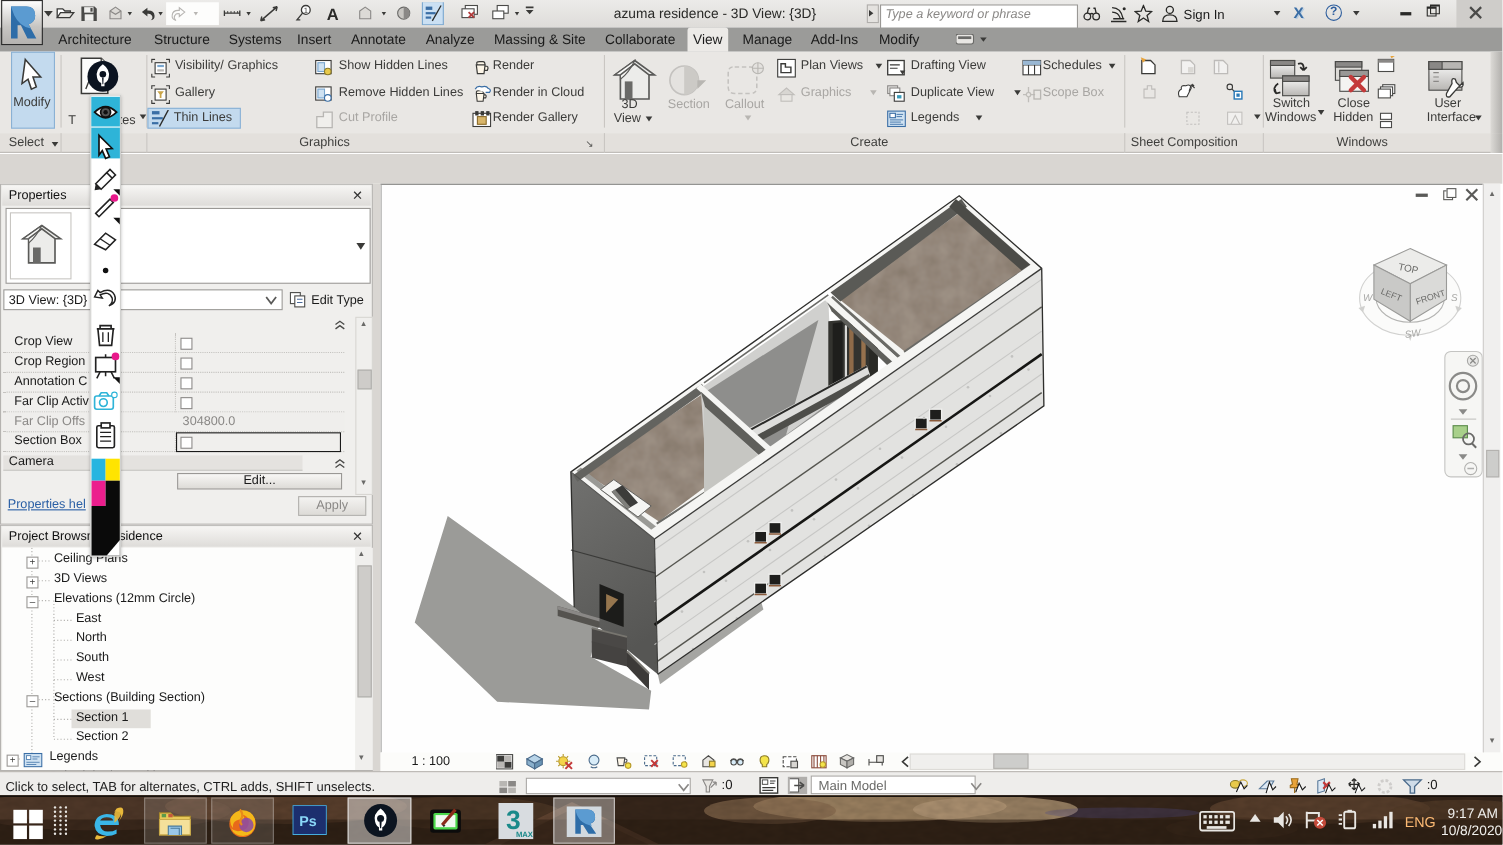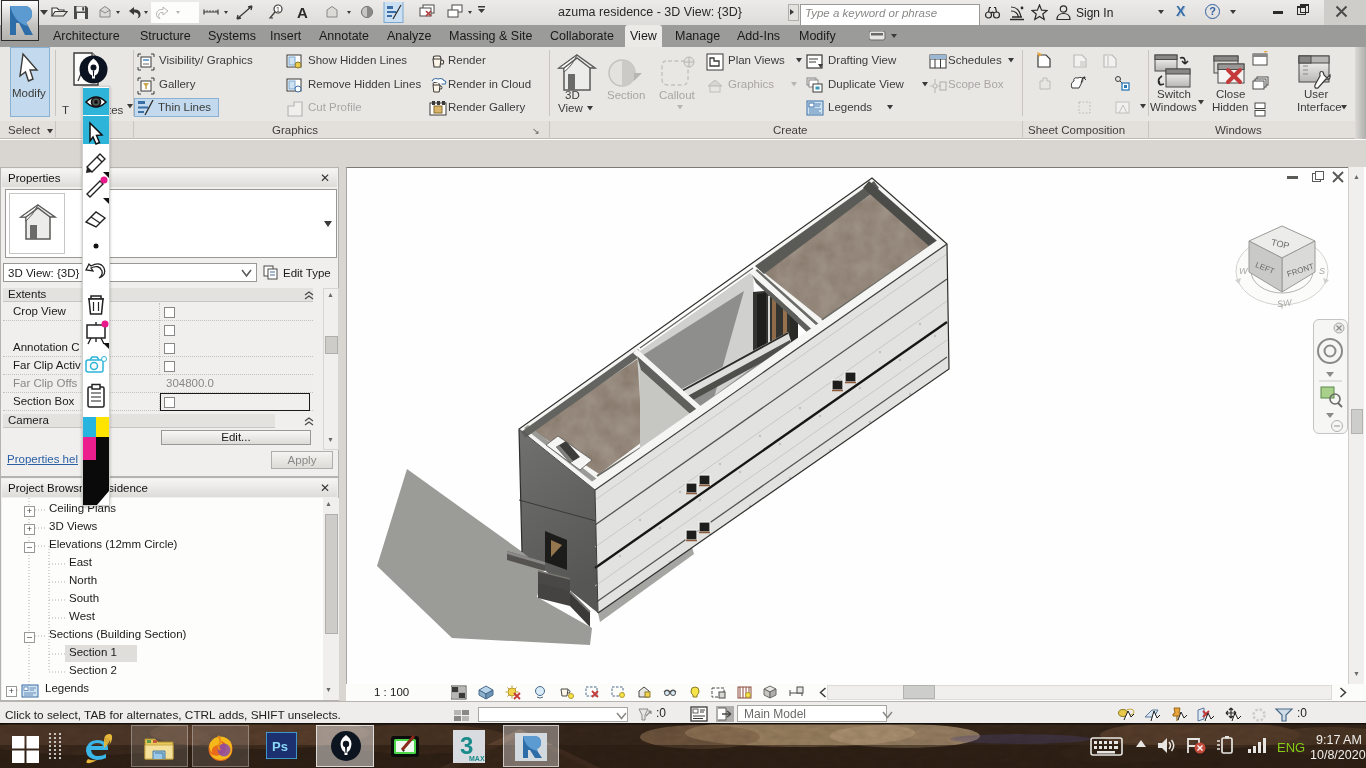--- a/index.html
+++ b/index.html
@@ -783,27 +783,29 @@
     <svg class="abs" style="left:240px;top:101px;" width="11" height="9" viewBox="0 0 11 9">
         <path d="M1 1 L5.5 7 L10 1" fill="none" stroke="#5a5a58" stroke-width="1.6"></path>
       </svg>
     <svg class="abs" style="left:262px;top:97px;" width="16" height="15" viewBox="0 0 16 15">
       <rect x="1" y="1" width="9" height="10" fill="#fff" stroke="#4a4a48"></rect>
       <rect x="5" y="4" width="9" height="10" fill="#fff" stroke="#4a4a48"></rect>
       <path d="M7 7 L12 7 M7 10 L12 10" stroke="#4a6a9a"></path>
     </svg>
     <div class="abs" style="left:282px;top:99px;font-size:11.5px;color:#1a1a1a;">Edit Type</div>
 
-    <div class="abs" style="left:2px;top:120px;width:310px;height:14px;background:#e4e2df;border-bottom:1px solid #c8c6c2;font-size:11.5px;color:#1a1a1a;padding:0px 5px;">Extents</div>
     <svg class="abs" style="left:303px;top:123px;" width="10" height="9" viewBox="0 0 10 9">
         <path d="M1 4 L5 1 L9 4 M1 8 L5 5 L9 8" fill="none" stroke="#4a4a48" stroke-width="1.2"></path>
       </svg>
     <div class="abs" style="left:158px;top:135px;width:1px;height:108px;border-left:1px dotted #c4c2bf;"></div>
     <div class="abs proprow" style="top:135px;">
         <span class="pl">Crop View</span>
+      </div>
+    <div class="abs proprow" style="top:153px;">
+        <span class="pl">Crop Region</span>
       </div>
     <div class="abs proprow" style="top:171px;">
         <span class="pl">Annotation C</span>
       </div>
     <div class="abs proprow" style="top:189px;">
         <span class="pl">Far Clip Activ</span>
       </div>
     <div class="abs proprow" style="top:207px;background:#efeeec;">
         <span class="pl" style="color:#8a8886;">Far Clip Offs</span>
         <span style="position:absolute;left:163px;top:2px;color:#8a8886;">304800.0</span>
@@ -1179,17 +1181,17 @@
       <path d="M2 5 L5 5 M2 9 L5 9 M2 13 L5 13" stroke="#e8e6e2" stroke-width="1.6"></path>
     </svg>
     <svg class="abs" style="left:1247px;top:13px;" width="20" height="19" viewBox="0 0 20 19">
       <g fill="#e8e6e2">
         <rect x="1" y="13" width="3" height="4"></rect>
           <rect x="6" y="10" width="3" height="7"></rect>
           <rect x="11" y="6" width="3" height="11"></rect>
           <rect x="16" y="2" width="3" height="15"></rect>
       </g>
     </svg>
-    <div class="abs" style="left:1277px;top:17px;font-size:13px;color:#84cc16;">ENG</div>
+    <div class="abs" style="left:1277px;top:17px;font-size:13px;color:#fdba74;">ENG</div>
     <div class="abs" style="left:1316px;top:10px;font-size:12.5px;color:#f0efec;">9:17 AM</div>
     <div class="abs" style="left:1310px;top:25px;font-size:12.5px;color:#f0efec;">10/8/2020</div>
   </div>
 </div>
 
 </body></html>

